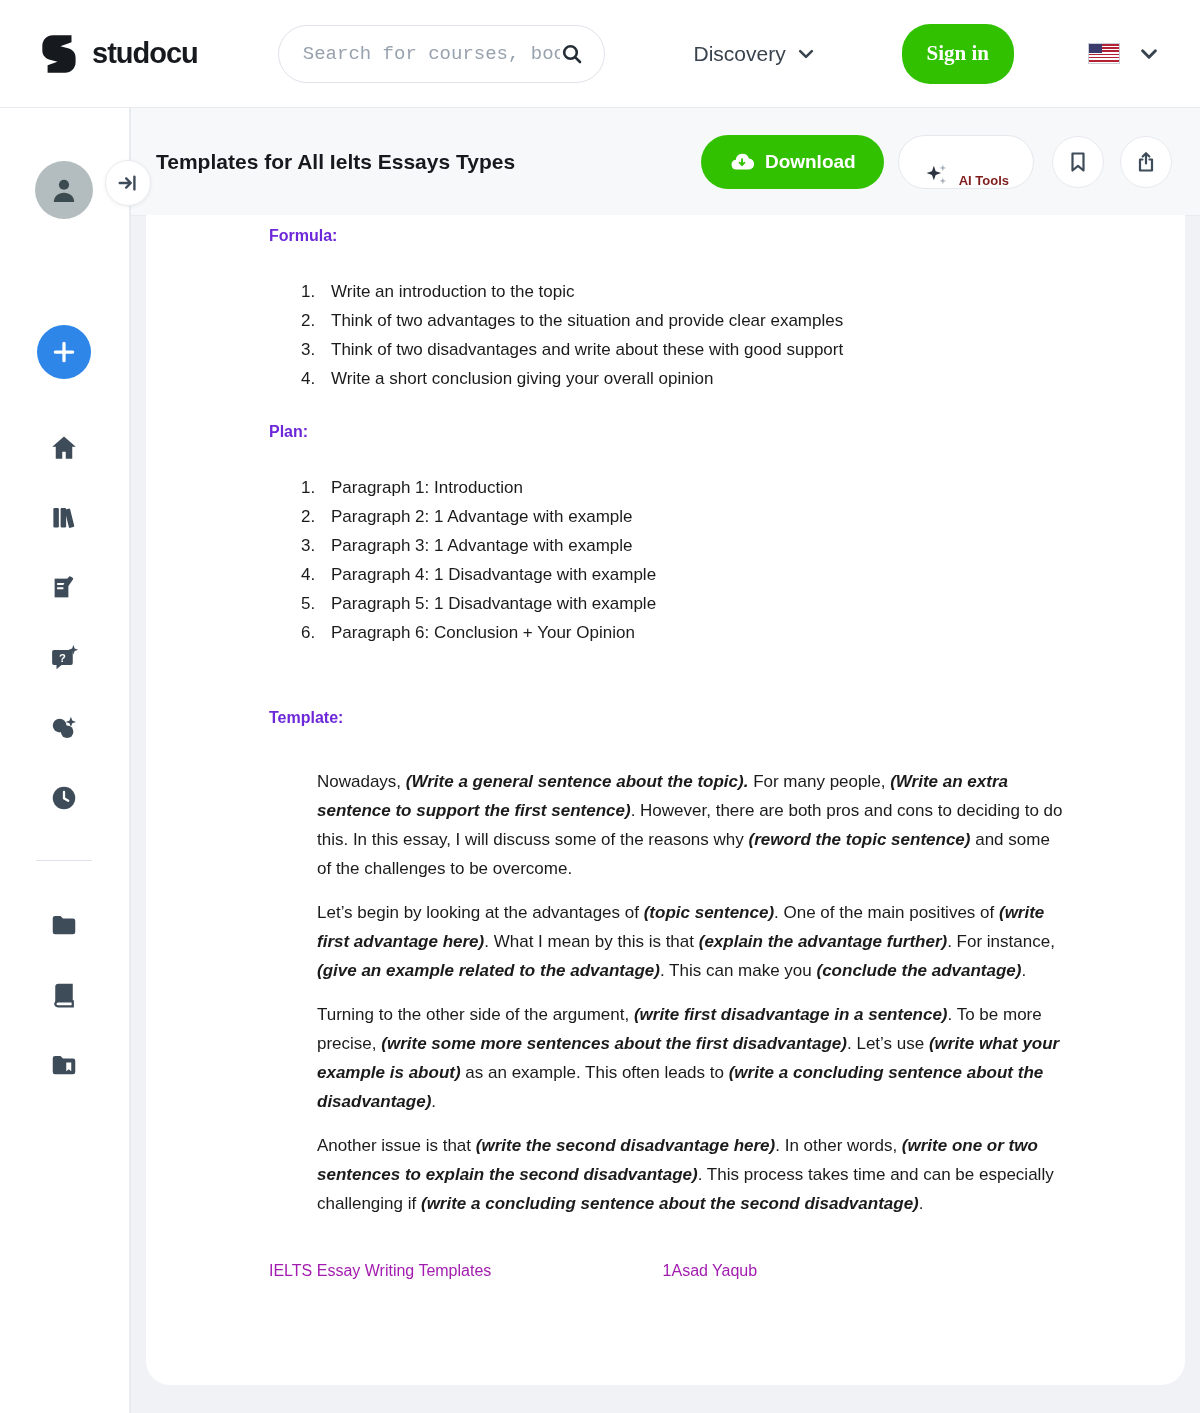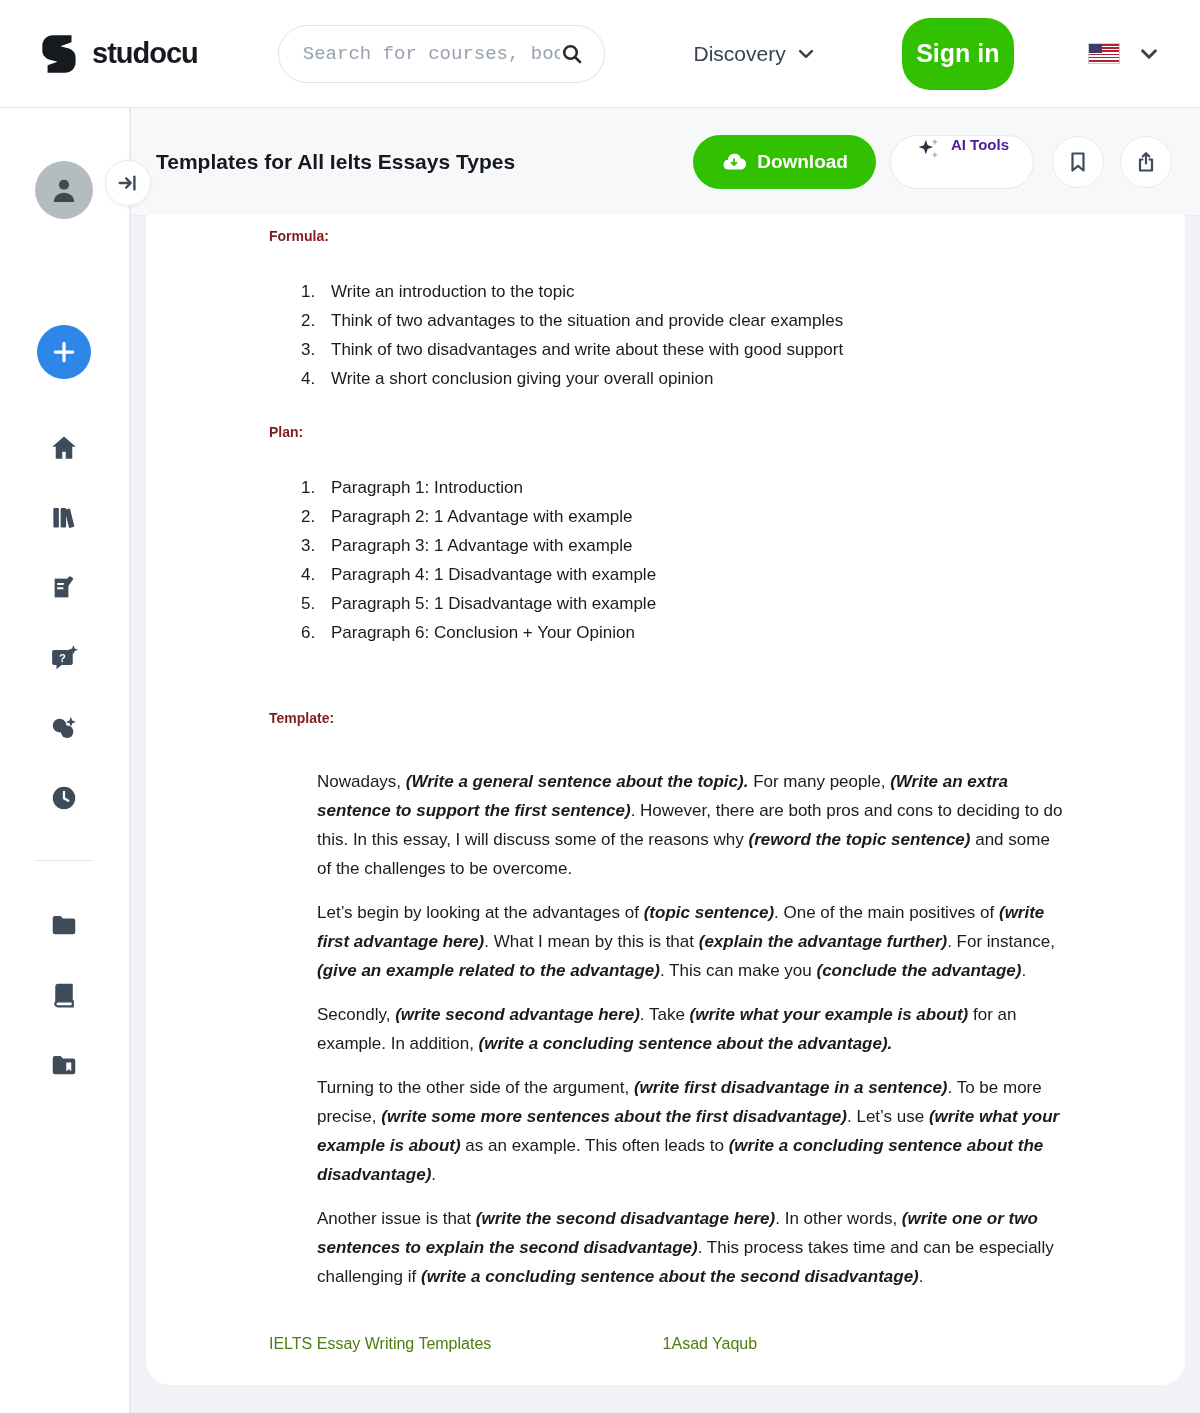--- a/index.html
+++ b/index.html
@@ -24,23 +24,23 @@
   .search input {
     border:none; outline:none; flex:1; font-size:19px; font-family:Liberation Mono, monospace; color:#333;
     background:transparent; min-width:0;
   }
   .search input::placeholder { color:var(--placeholder,#98a2ae); }
   .search svg { width:24px; height:24px; stroke:#242c36; }
   .nav-spacer { flex:1; }
   .discovery { display:flex; align-items:center; gap:10px; font-size:21px; color:#39434e; cursor:pointer; }
   .discovery svg { width:20px; height:20px; stroke:#39434e; }
   .signin {
-    margin-left:42px; width:130px; height:72px; border:none; border-radius:28px;
-    background:var(--green,#31c100); color:#fff; font-size:25px; font-weight:700;
-    font-family:Liberation Sans, sans-serif; cursor:pointer;
+    margin-left:42px; width:130px; height:60px; border:none; border-radius:28px;
+    background:var(--green,#31c100); color:#fff; font-size:21px; font-weight:700;
+    font-family:Liberation Serif, serif; cursor:pointer;
   }
   .flag-wrap { display:flex; align-items:center; gap:18px; margin-left:30px; cursor:pointer; }
   .flag { width:32px; height:21px; position:relative; border:1px solid #c9ced6;
     background:repeating-linear-gradient(#b22234 0 1.6px, #fff 1.6px 3.2px); }
   .flag .canton { position:absolute; left:0; top:0; width:13px; height:9px; background:#3c3b6e; }
   .flag-wrap svg { width:22px; height:22px; stroke:#39434e; }
 
   
   .main { display:flex; height:1305px; }
   .sidebar { width:131px; background:#fff; border-right:2px solid var(--border,#e7eaef);
@@ -67,44 +67,44 @@
   
   .doc-header { height:107px; background:var(--header-gray,#f7f8fa); display:flex; align-items:center;
     padding:0 28px 0 25px; box-shadow:0 1px 0 #e9ebf0; flex-shrink:0; }
   .doc-title { font-size:21px; font-weight:700; color:#16191d; }
   .dh-spacer { flex:1; }
   .btn-download { height:54px; border:none; border-radius:27px; background:var(--green,#31c100);
     color:#fff; font-size:19px; font-weight:700; font-family:inherit; display:flex; align-items:center;
     gap:10px; padding:0 28px; cursor:pointer; }
   .btn-download svg { width:26px; height:26px; }
   .btn-aitools { height:54px; margin-left:14px; border:1px solid #e5e8ec; border-radius:27px; background:#fff;
-    color:#4c1d95; font-size:15px; font-weight:600; font-family:inherit; display:flex; align-items:flex-start;
+    color:#7f1d1d; font-size:13px; font-weight:600; font-family:inherit; display:flex; align-items:flex-end;
     gap:10px; padding:0 24px; cursor:pointer; }
   .btn-round { width:52px; height:52px; border-radius:50%; background:#fff; border:1px solid var(--border,#e7eaef);
     display:flex; align-items:center; justify-content:center; cursor:pointer; }
   .btn-round svg { width:24px; height:24px; stroke:var(--icon,#3e4b59); }
   .btn-bookmark { margin-left:18px; }
   .btn-share { margin-left:16px; }
 
   
   .page-wrap { flex:1; padding:0 15px; }
   .page-card { background:#fff; border-radius:0 0 24px 24px; height:1170px;
     padding:8px 120px 0 123px; color:var(--doc-text,#1b1b1b); overflow:hidden; }
-  .doc-h { font-size:14px; font-weight:700; color:#7f1d1d; line-height:26px; }
+  .doc-h { font-size:16px; font-weight:700; color:#6d28d9; line-height:26px; }
   .doc-h.plan { margin-top:26px; }
   .doc-h.template { margin-top:58px; }
   .doc-list { margin-top:28px; }
   .doc-list.plan-list { margin-top:28px; }
   .doc-li { display:flex; line-height:29px; font-size:17px; }
   .doc-li .num { width:30px; margin-left:32px; flex-shrink:0; }
   .doc-li .li-txt { flex:1; }
   .doc-p { margin-top:15px; font-size:17px; line-height:29px;margin-left:48px; }
   .doc-p.first { margin-top:36px; }
   .doc-p .bi { font-weight:700; font-style:italic; }
-  .doc-footer { margin-top:44px; display:flex; align-items:baseline; font-size:16px; color:#4d7c0f; }
+  .doc-footer { margin-top:44px; display:flex; align-items:baseline; font-size:16px; color:#a21caf; }
   .doc-footer .f-left { flex:1 1 0; text-align:left; }
   .doc-footer .f-center { flex:0 0 auto; }
   .doc-footer .f-right { flex:1 1 0; text-align:left; }
 </style>
 </head>
 <body>
 
 <div class="navbar">
   <div class="logo">
     <svg viewBox="0 0 36 36">
@@ -298,21 +298,20 @@
             <div class="doc-li">
               <span class="num">6.</span>
               <span class="li-txt">Paragraph 6: Conclusion + Your Opinion</span>
             </div>
           </div>
 
         <div class="doc-h template">Template:</div>
 
         <div class="doc-p first"><span>Nowadays, </span><span class="bi">(Write a general sentence about the topic).</span><span> For many people, </span><span class="bi">(Write an extra sentence to support the first sentence)</span><span>. However, there are both pros and cons to deciding to do this. In this essay, I will discuss some of the reasons why </span><span class="bi">(reword the topic sentence)</span><span> and some of the challenges to be overcome.</span></div>
         <div class="doc-p"><span>Let’s begin by looking at the advantages of </span><span class="bi">(topic sentence)</span><span>. One of the main positives of </span><span class="bi">(write first advantage here)</span><span>. What I mean by this is that </span><span class="bi">(explain the advantage further)</span><span>. For instance, </span><span class="bi">(give an example related to the advantage)</span><span>.  This can make you </span><span class="bi">(conclude the advantage)</span><span>.</span></div>
-        <div class="doc-p"><span>Secondly, </span><span class="bi">(write second advantage here)</span><span>. Take </span><span class="bi">(write what your example is about)</span><span> for an example. In addition, </span><span class="bi">(write a concluding sentence about the advantage).</span></div>
         <div class="doc-p"><span>Turning to the other side of the argument, </span><span class="bi">(write first disadvantage in a sentence)</span><span>. To be more precise, </span><span class="bi">(write some more sentences about the first disadvantage)</span><span>. Let’s use </span><span class="bi">(write what your example is about)</span><span> as an example. This often leads to </span><span class="bi">(write a concluding sentence about the disadvantage)</span><span>.</span></div>
         <div class="doc-p"><span>Another issue is that </span><span class="bi">(write the second disadvantage here)</span><span>. In other words, </span><span class="bi">(write one or two sentences to explain the second disadvantage)</span><span>. This process takes time and can be especially challenging if </span><span class="bi">(write a concluding sentence about the second disadvantage)</span><span>.</span></div>
 
         <div class="doc-footer">
           <span class="f-left">IELTS Essay Writing Templates</span>
           <span class="f-center">1</span>
           <span class="f-right">Asad Yaqub</span>
         </div>
 
       </div>

